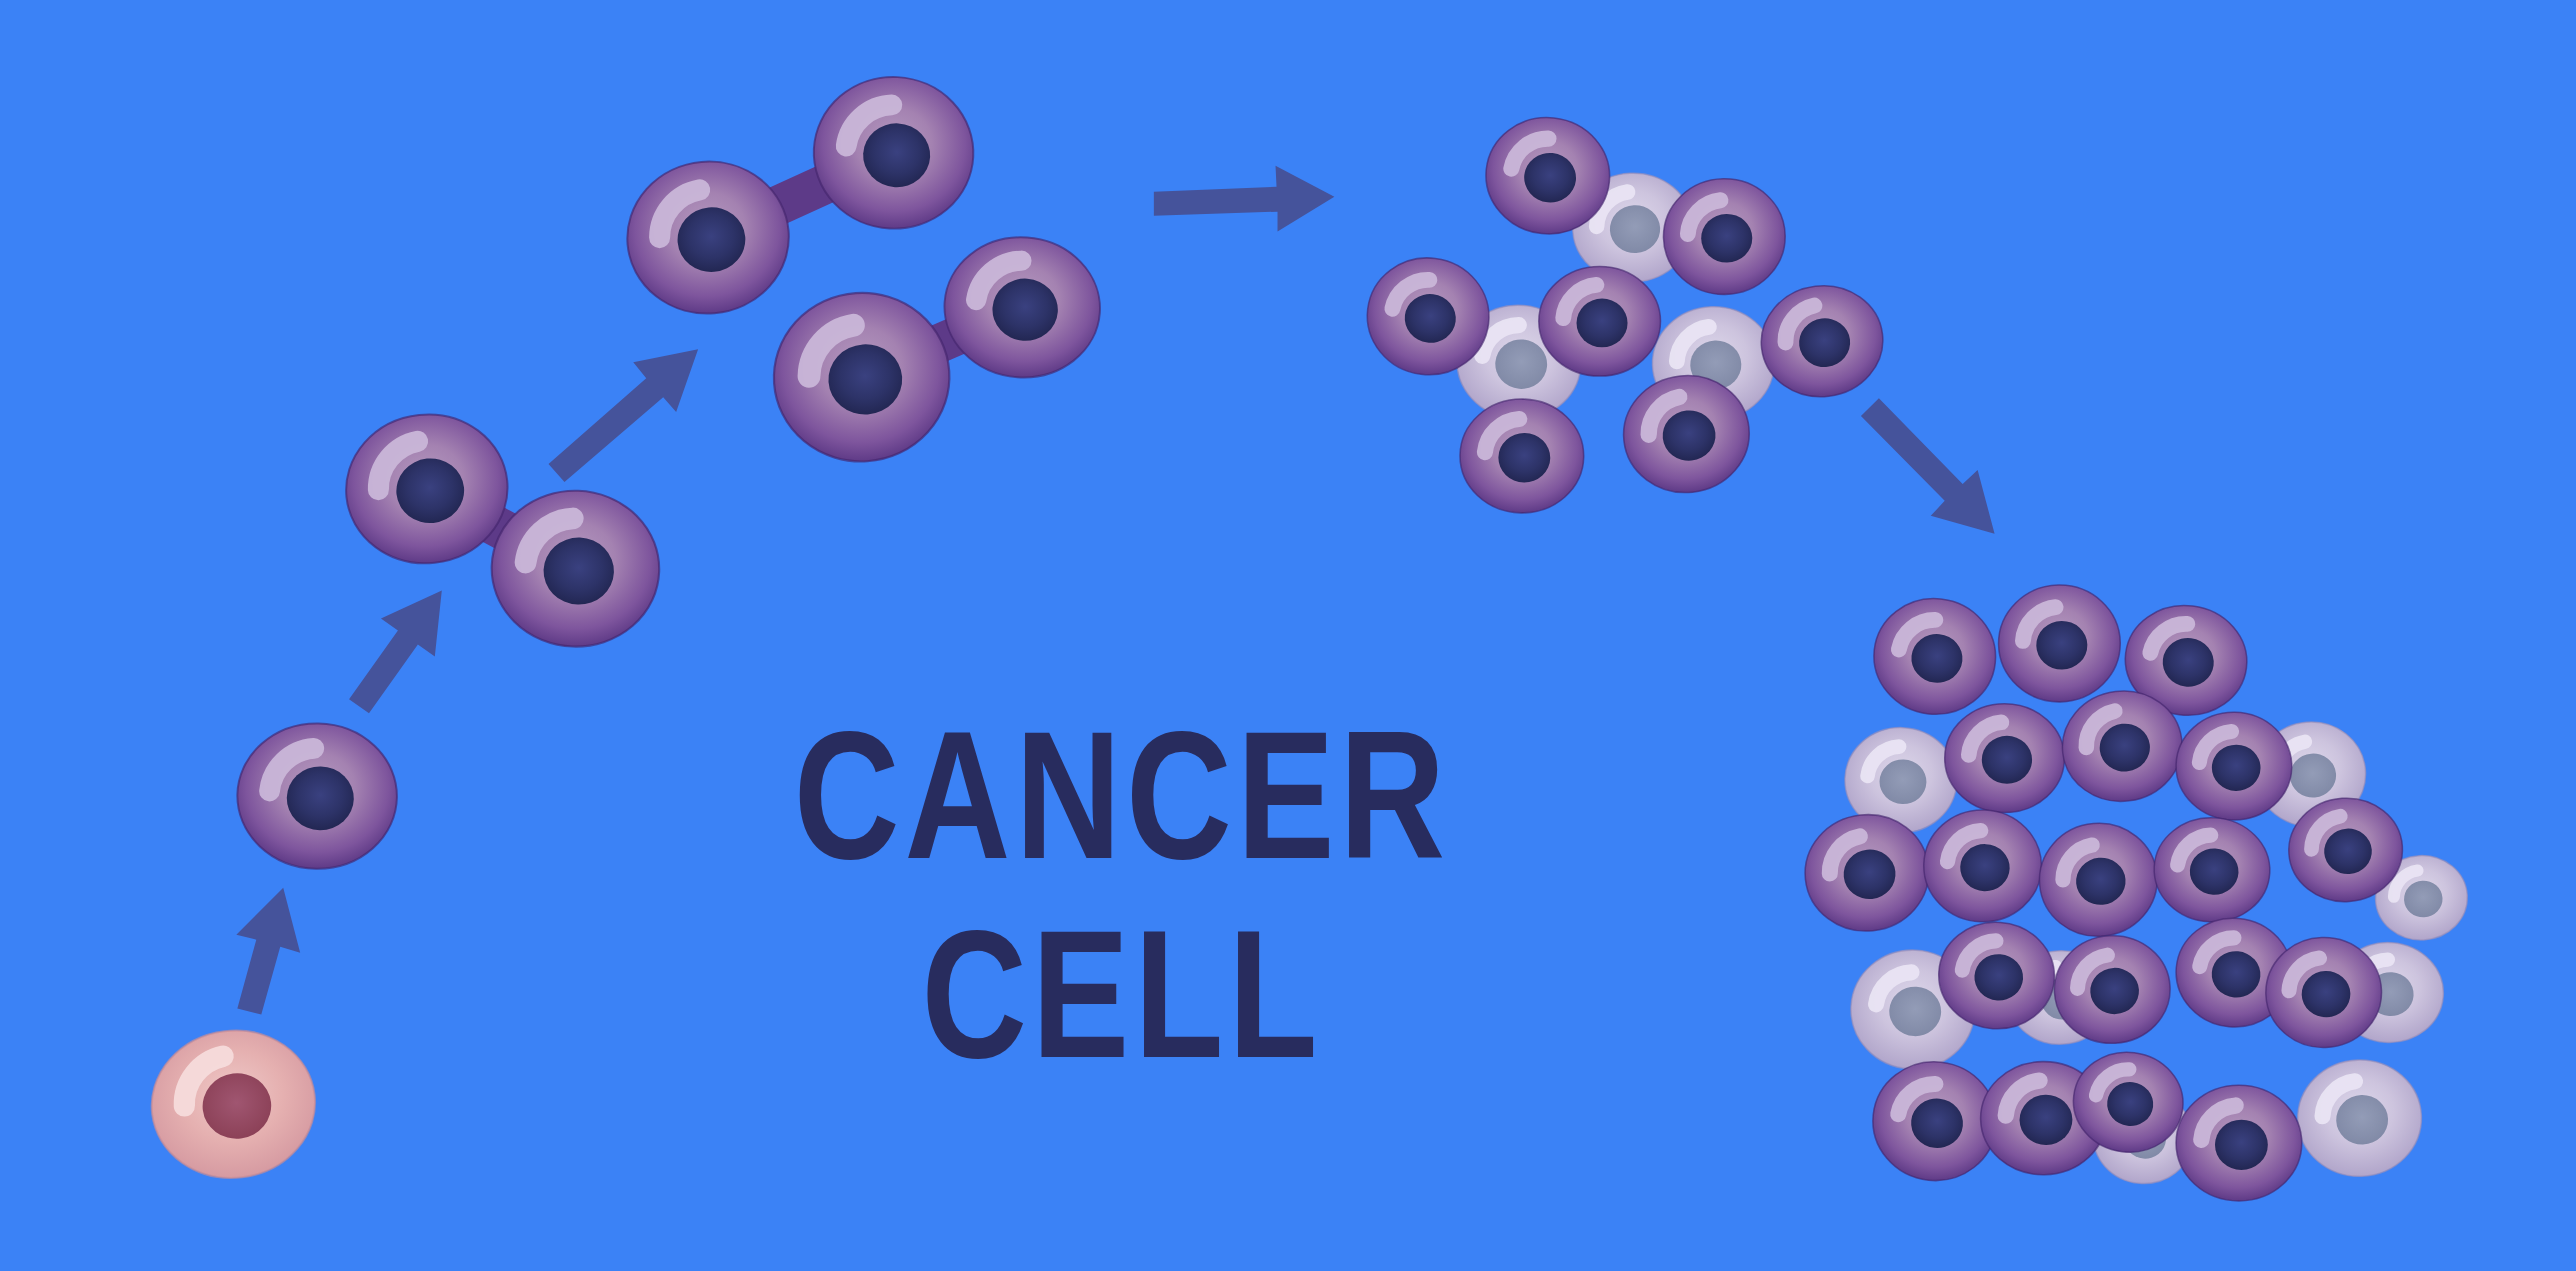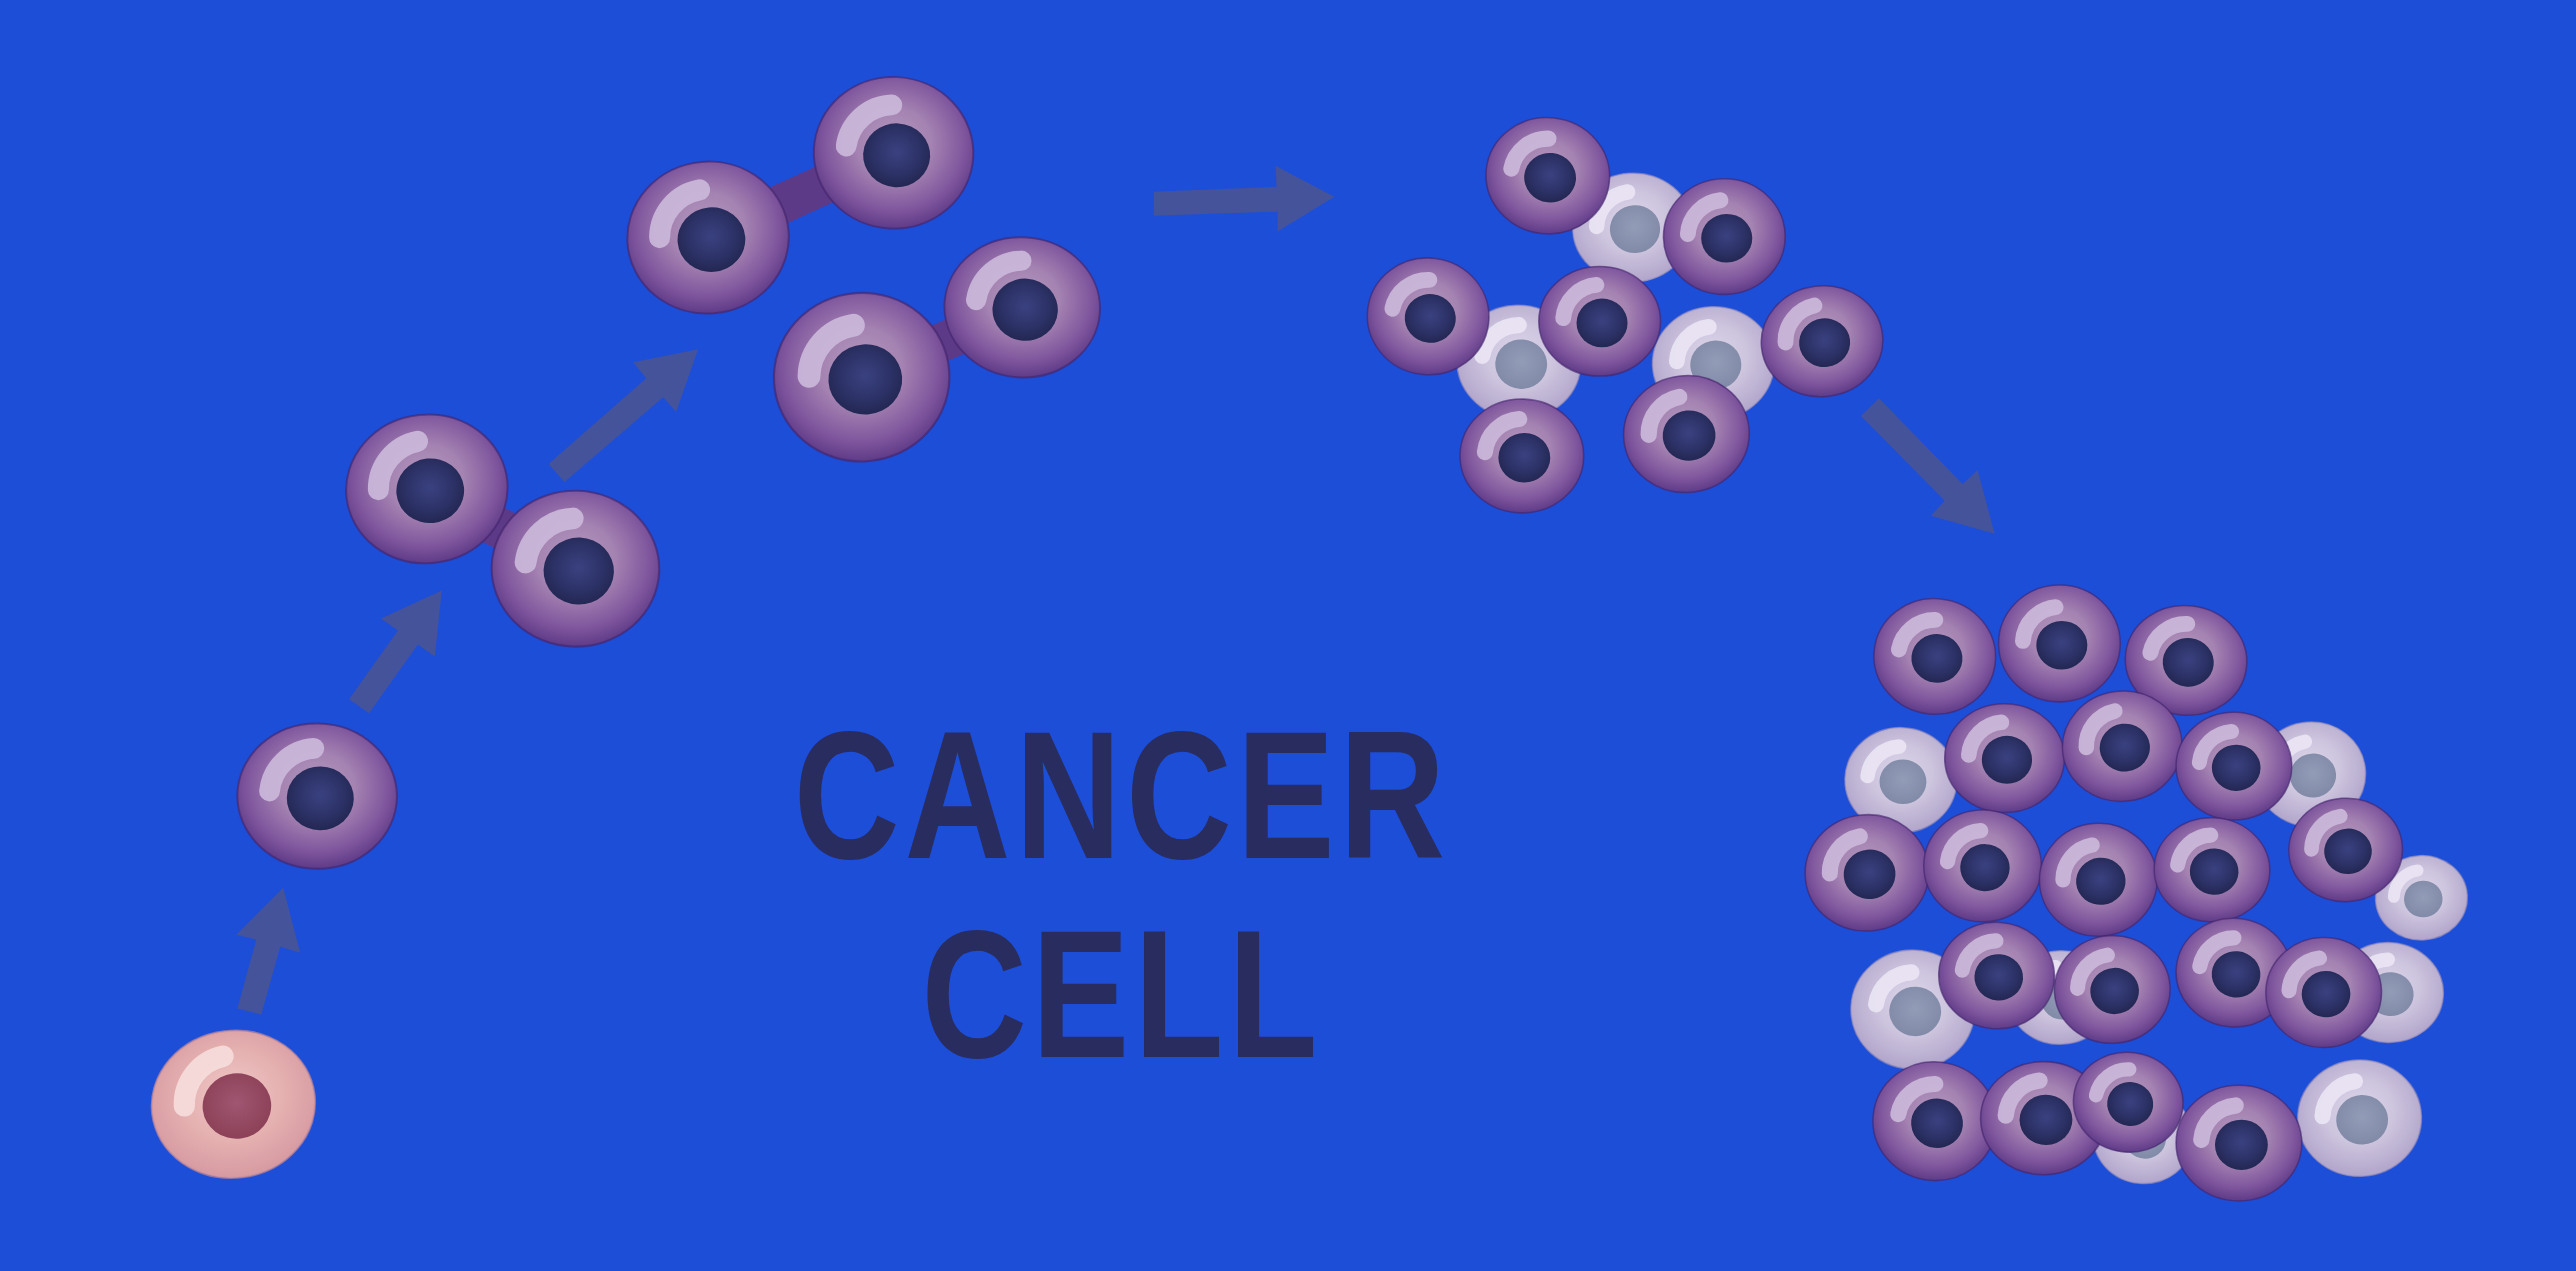--- a/index.html
+++ b/index.html
@@ -1,16 +1,16 @@
 <!DOCTYPE html>
 <html><head>
 <meta charset="utf-8">
 <style>
   html,body{margin:0;padding:0;background:#ffffff;}
-  .wrap{position:relative;width:2576px;height:1272px;background:#1d4ed8;overflow:hidden;}
+  .wrap{position:relative;width:2576px;height:1272px;background:#3b82f6;overflow:hidden;}
   svg{display:block;width:2576px;height:1272px;}
   .title{
     font-family:"Liberation Sans", sans-serif;
     font-weight:bold;
     font-size:183px;
     letter-spacing:6px;
     text-anchor:middle;
   }
 </style>
 </head>

